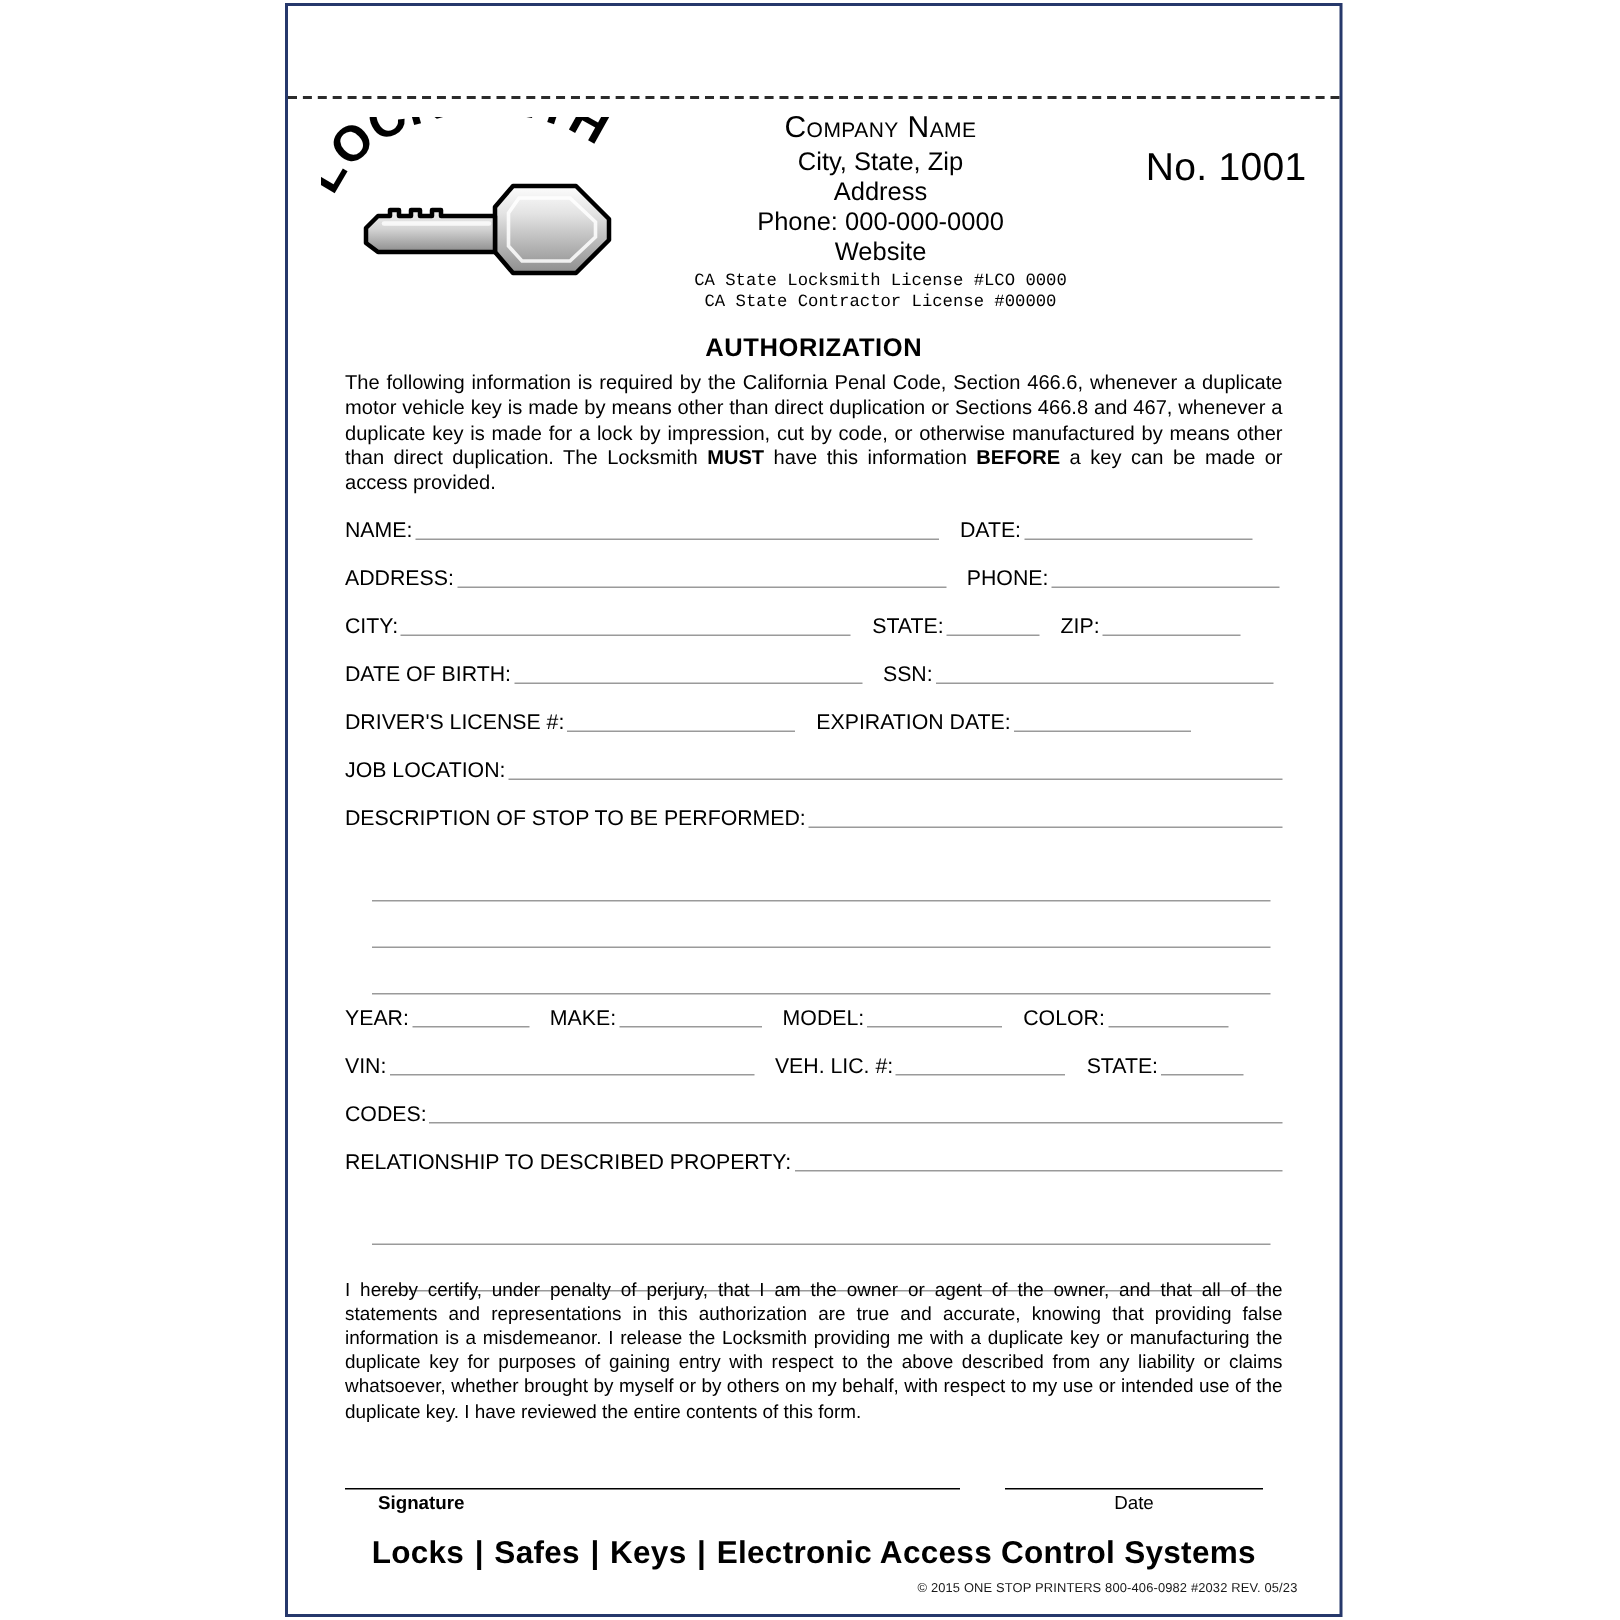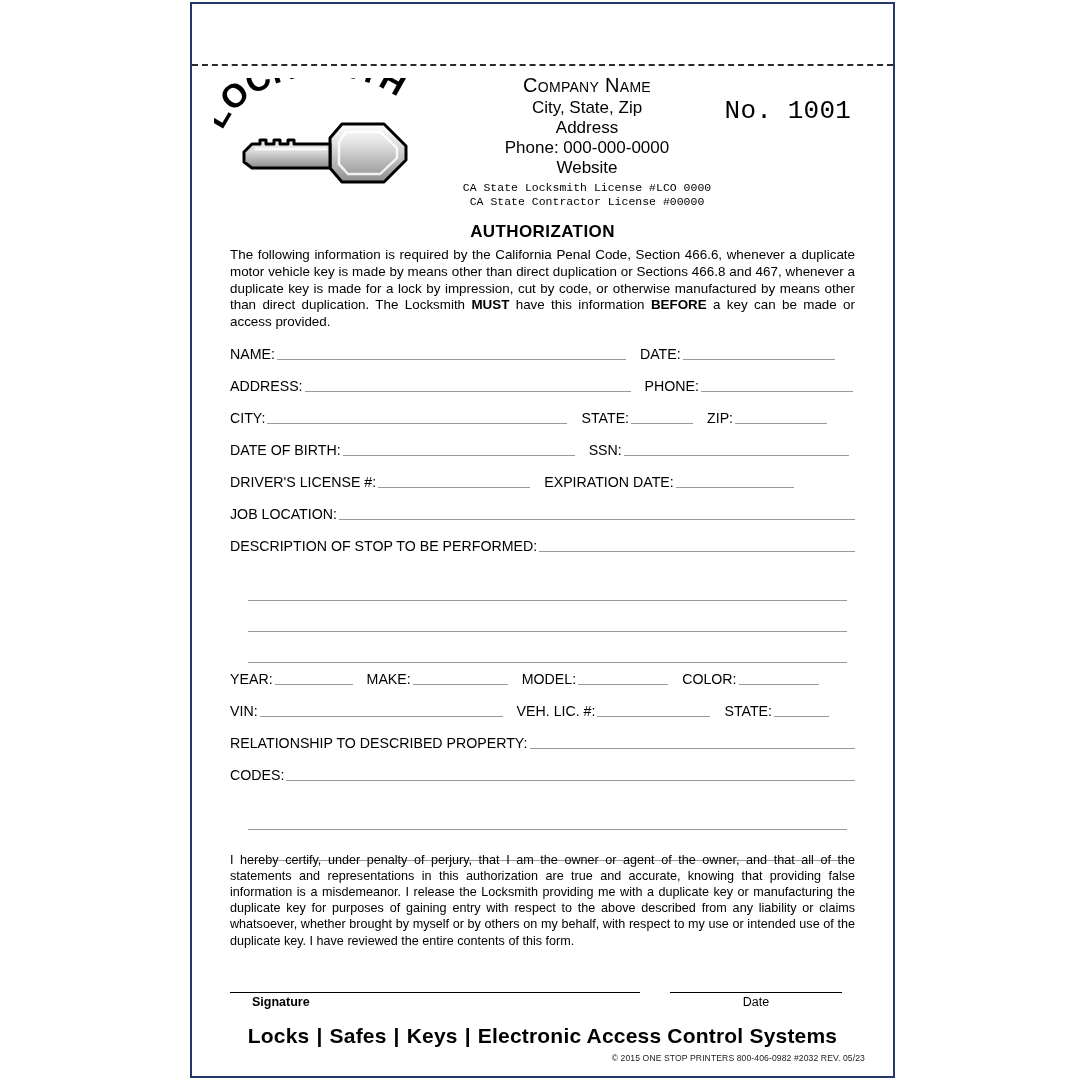--- a/index.html
+++ b/index.html
@@ -96,25 +96,24 @@
   .license-line {
     font-size: 11.5px;
     margin-top: 2px;
     font-family: Liberation Mono, monospace;
   }
   .license-line.first { margin-top: 4px; }
 
   
   #doc-number {
     position: absolute;
-    right: 42px;
+    right: 22px;
     top: 28px;
     font-size: 26px;
     letter-spacing: .2px;
-    font-family: Liberation Mono, monospace;
   }
 
   
   #authorization-title {
     position: absolute;
     left: 0;
     right: 0;
     top: 218px;
     text-align: center;
     font-size: 17px;
@@ -403,26 +402,26 @@
       <span class="rule w-vin"></span>
       <span class="gap"></span>
       <span class="lbl">VEH. LIC. #:</span>
       <span class="rule w-vlic"></span>
       <span class="gap"></span>
       <span class="lbl">STATE:</span>
       <span class="rule w-vstate"></span>
     </div>
 
     <div class="row">
+      <span class="lbl">CODES:</span>
+      <span class="rule"></span>
+    </div>
+
+    <div class="row">
       <span class="lbl">RELATIONSHIP TO DESCRIBED PROPERTY:</span>
-      <span class="rule"></span>
-    </div>
-
-    <div class="row">
-      <span class="lbl">CODES:</span>
       <span class="rule"></span>
     </div>
 
     <div class="blank-row">
       <span class="rule"></span>
     </div>
     <div class="blank-row">
       <span class="rule"></span>
     </div>
   </div>

